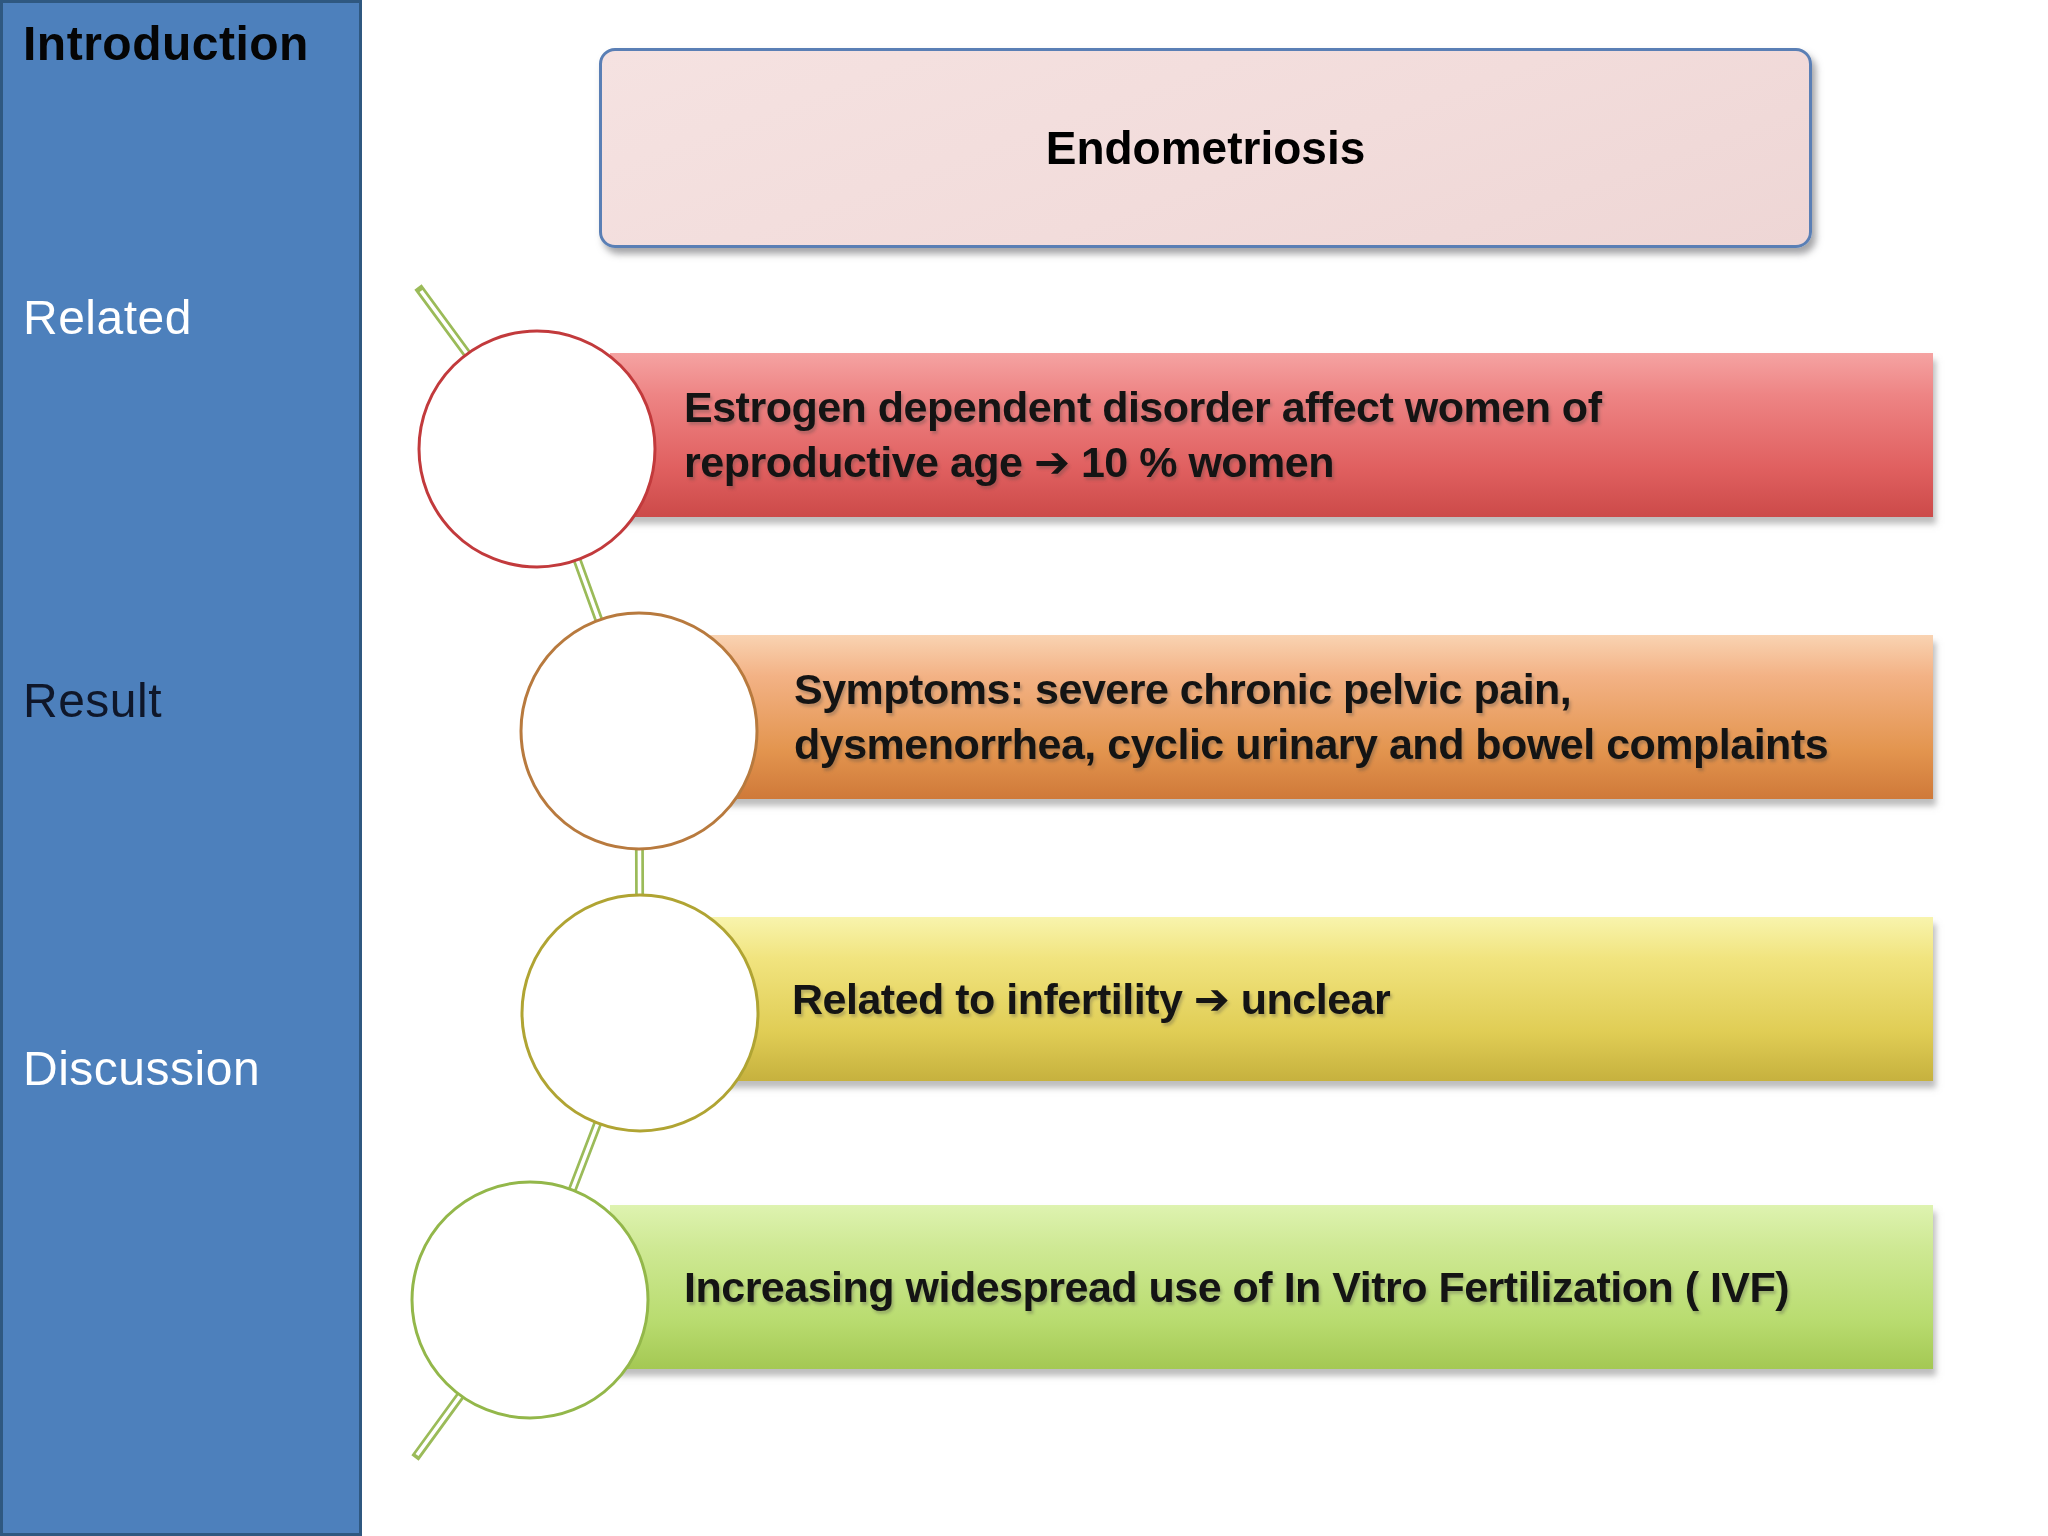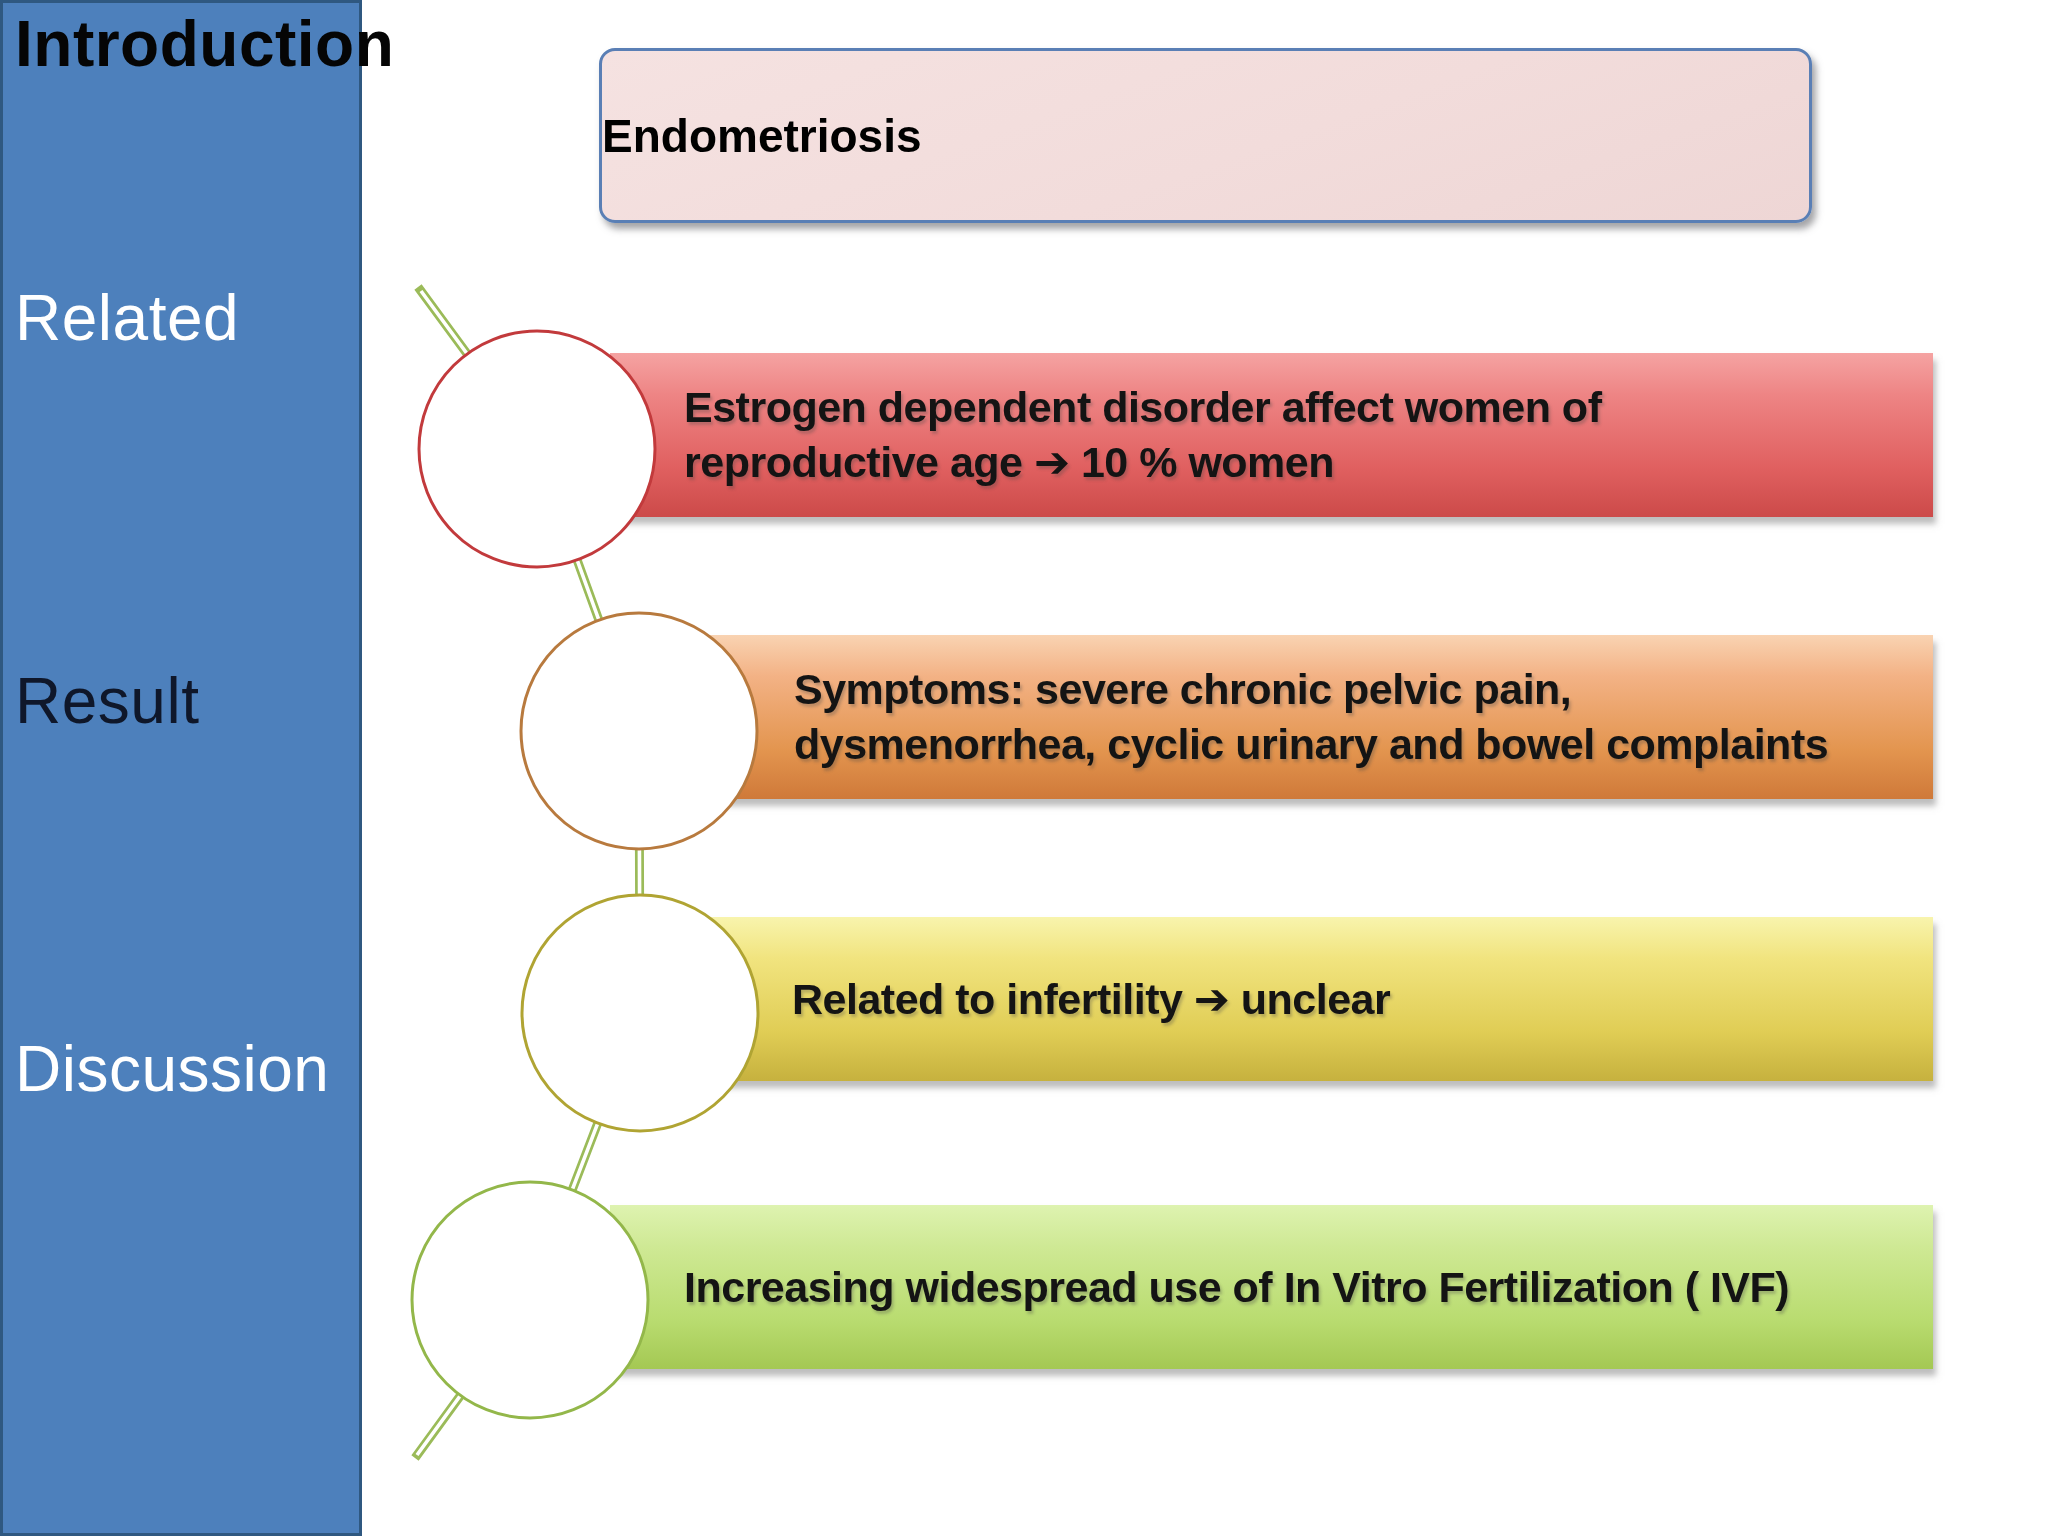--- a/index.html
+++ b/index.html
@@ -6,31 +6,31 @@
   body{
     width:2048px;height:1536px;position:relative;overflow:hidden;
     font-family:"Liberation Sans","DejaVu Sans",sans-serif;
   }
   
   .sidebar{
     position:absolute;left:0;top:0;width:362px;height:1536px;
     box-sizing:border-box;border:3px solid #2f5880;background:#4d80bc;z-index:5;
   }
   .side-item{
-    position:absolute;left:12px;font-size:64px;line-height:58px;color:#ffffff;
+    position:absolute;left:20px;font-size:48px;line-height:58px;color:#ffffff;
     white-space:nowrap;letter-spacing:0.5px;
   }
   .side-item.active{font-weight:700;color:#050505;}
   
   .title-box{
-    position:absolute;left:599px;top:48px;width:1213px;height:175px;
+    position:absolute;left:599px;top:48px;width:1213px;height:200px;
     box-sizing:border-box;border:3px solid #5a7fb5;border-radius:16px;
     background:linear-gradient(160deg,#f5e2e1 0%,#f2dcdb 55%,#eed6d5 100%);
     box-shadow:4px 6px 7px rgba(90,90,95,0.55);
-    display:flex;align-items:center;justify-content:flex-start;z-index:4;
+    display:flex;align-items:center;justify-content:center;z-index:4;
   }
   .title-box .title-text{
     font-size:46px;font-weight:700;color:#000000;letter-spacing:0px;
   }
   
   .svg-layer{position:absolute;left:0;top:0;width:2048px;height:1536px;pointer-events:none;}
   #connector-layer{z-index:1;}
   #circle-layer{z-index:3;}
   
   .banner{

